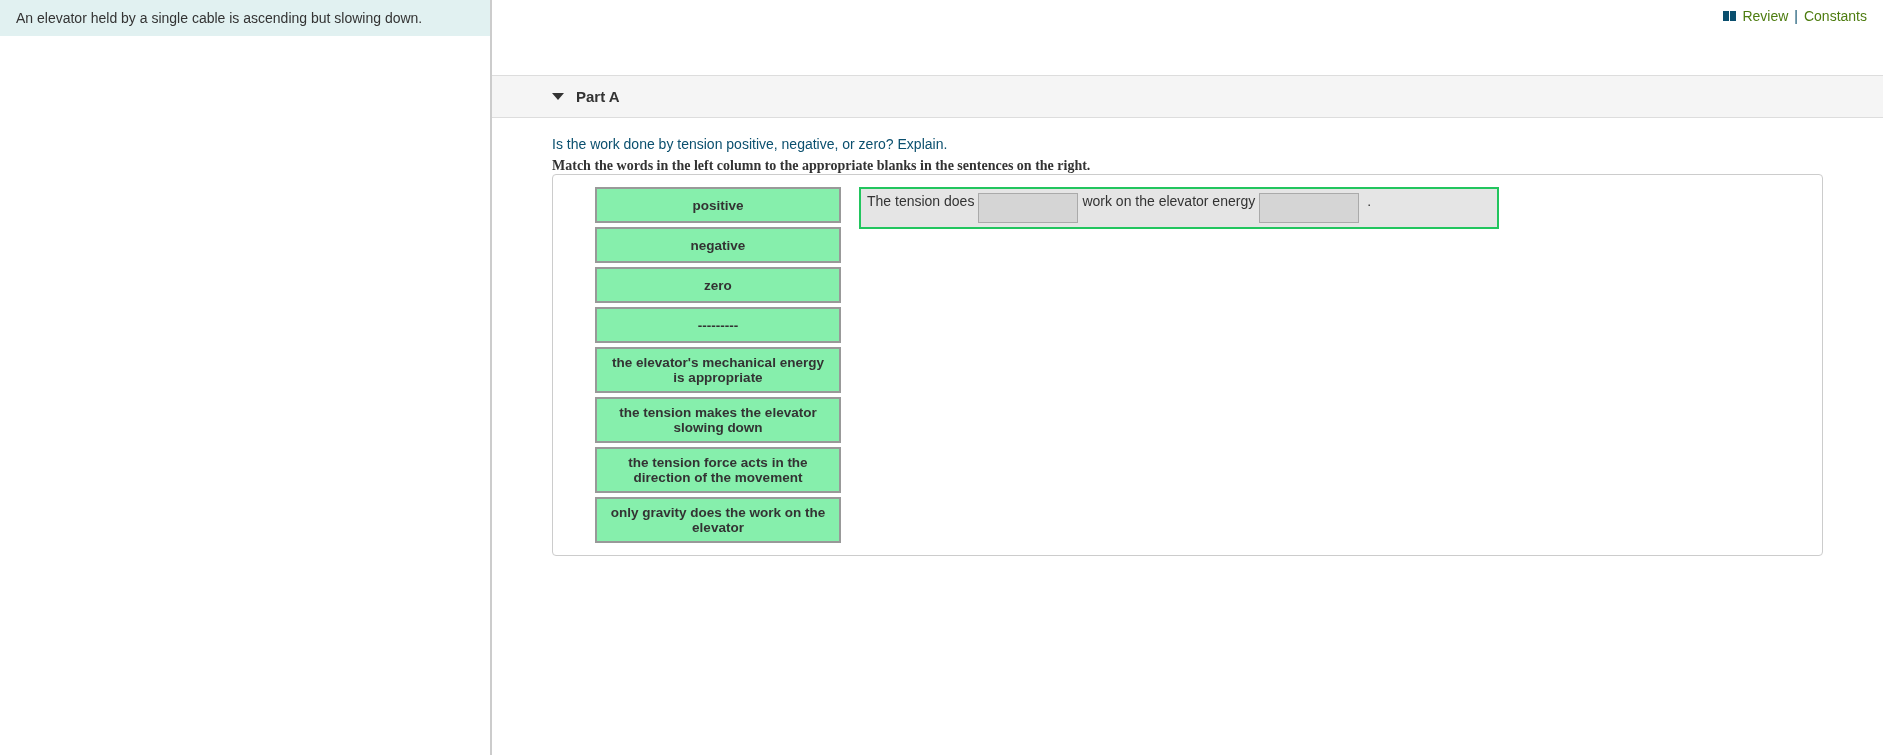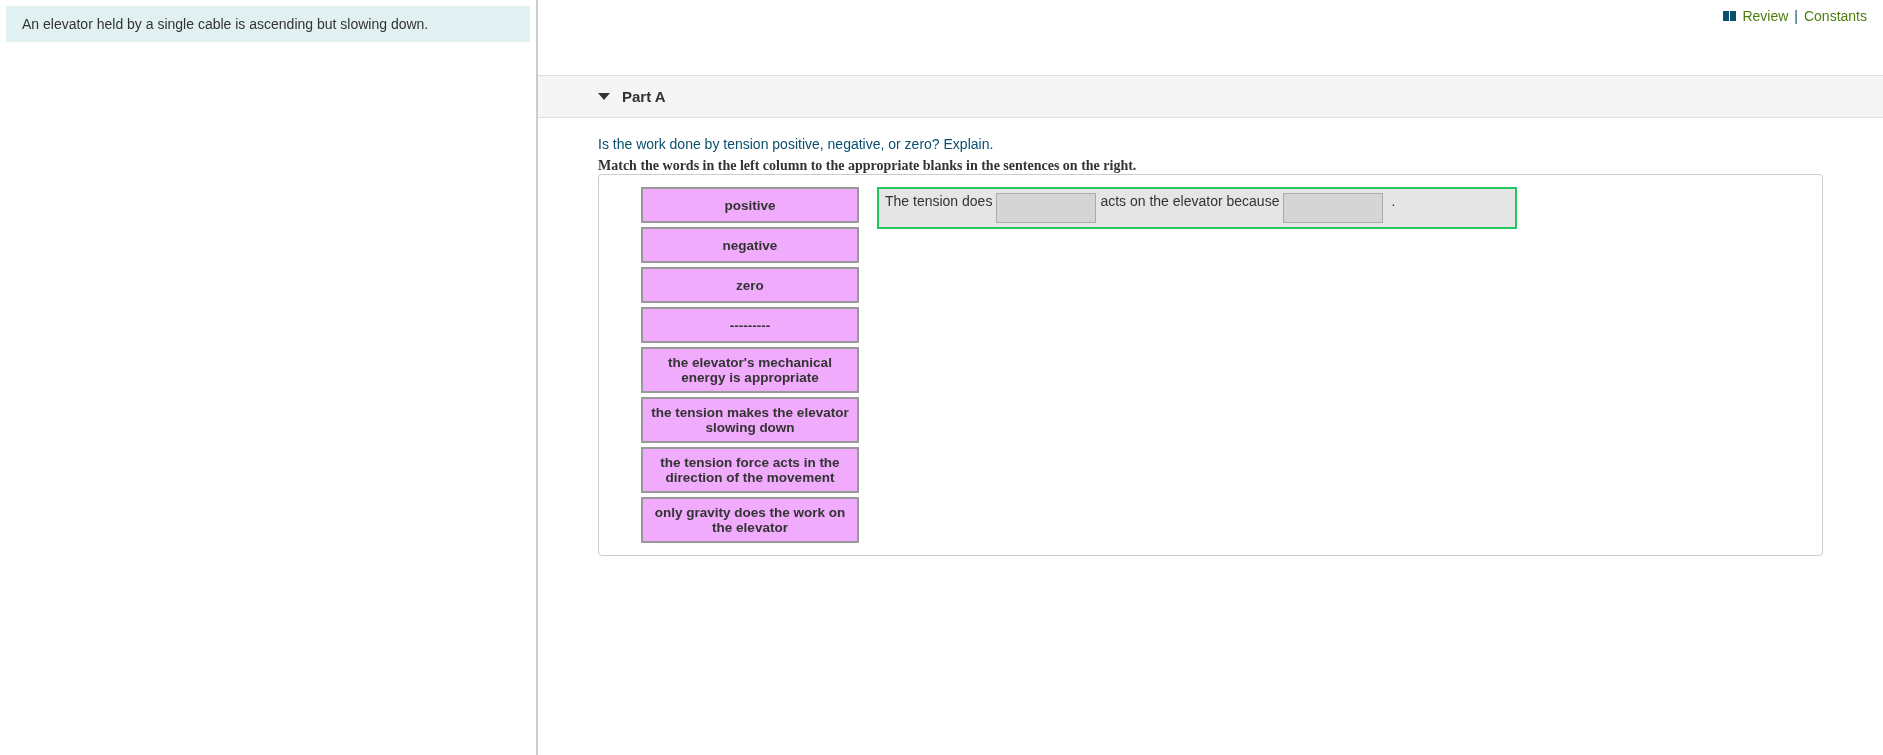--- a/index.html
+++ b/index.html
@@ -7,22 +7,22 @@
       font-family: Arial, Helvetica, sans-serif;
       font-size: 14px;
       color: #333;
       background: #fff;
     }
     .container {
       display: flex;
       min-height: 755px;
     }
     .left-panel {
-      width: 536px;
-      padding: 6px;
+      width: 490px;
+      padding: 0;
     }
     .problem-statement {
       background: #e1f1f1;
       padding: 10px 16px;
       color: #333;
       margin: 0;
     }
     .right-panel {
       flex: 1;
       border-left: 2px solid #ccc;
@@ -112,24 +112,24 @@
       gap: 18px;
       align-items: flex-start;
       padding-left: 30px;
     }
     .word-bank {
       display: flex;
       flex-direction: column;
       gap: 4px;
     }
     .word-item {
-      width: 218px;
+      width: 246px;
       min-height: 36px;
       border: 2px solid #999;
-      background: #f0abfc;
+      background: #86efac;
       display: flex;
       align-items: center;
       justify-content: center;
       text-align: center;
       font-weight: bold;
       font-size: 13.5px;
       padding: 6px 8px;
       cursor: move;
       color: #333;
     }
@@ -197,21 +197,21 @@
             <div class="word-item">---------</div>
             <div class="word-item tall">the elevator's mechanical energy is appropriate</div>
             <div class="word-item tall">the tension makes the elevator slowing down</div>
             <div class="word-item tall">the tension force acts in the direction of the movement</div>
             <div class="word-item tall">only gravity does the work on the elevator</div>
           </div>
 
           <div class="sentence-box">
             <span>The tension does</span>
             <span class="blank"></span>
-            <span>acts on the elevator because</span>
+            <span>work on the elevator energy</span>
             <span class="blank"></span>
             <span class="dot">.</span>
           </div>
         </div>
       </div>
     </div>
   </div>
 </div>
 
 </body></html>

